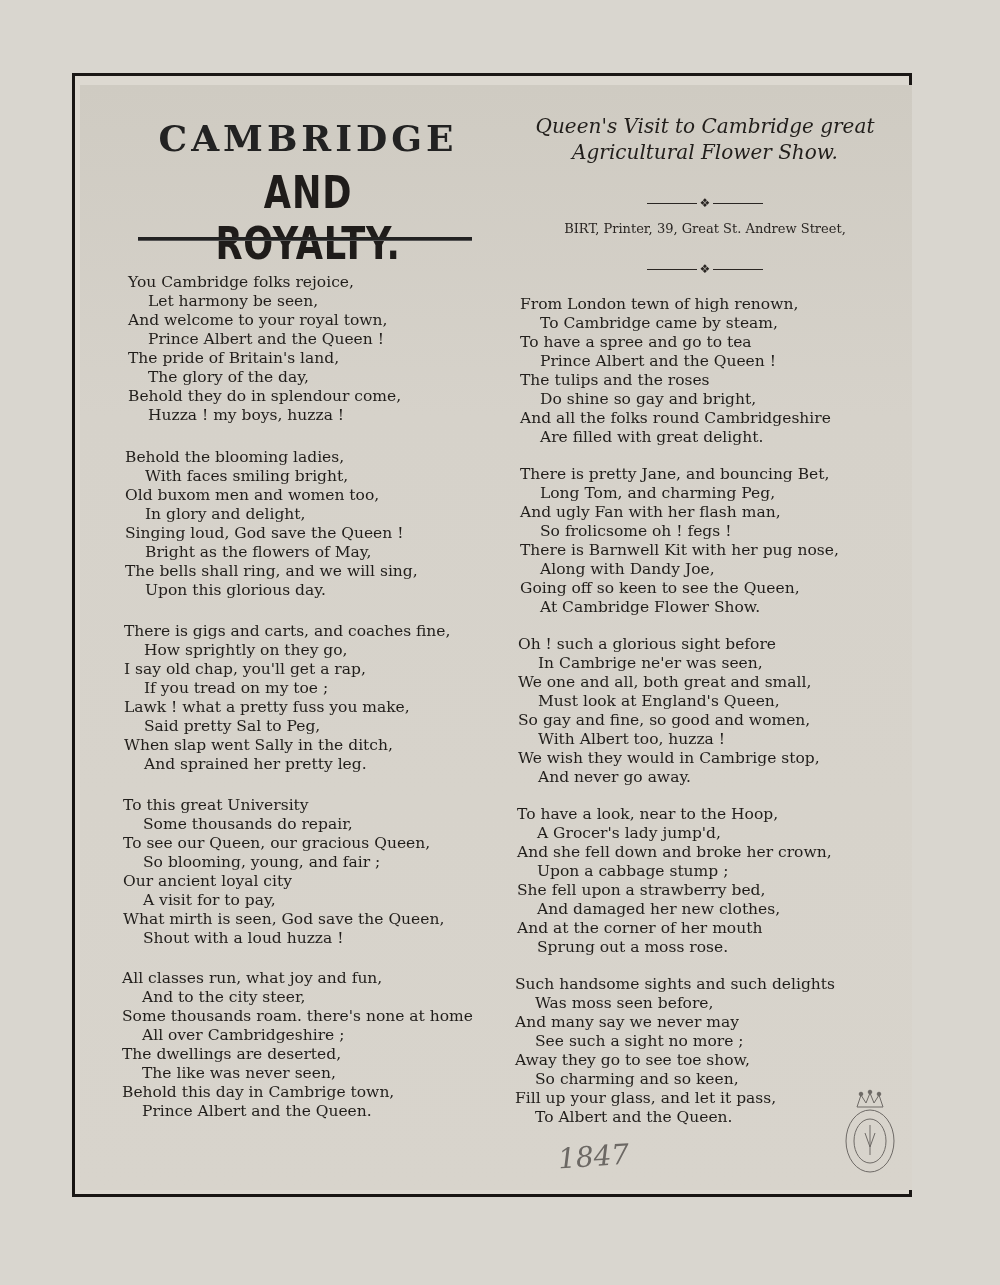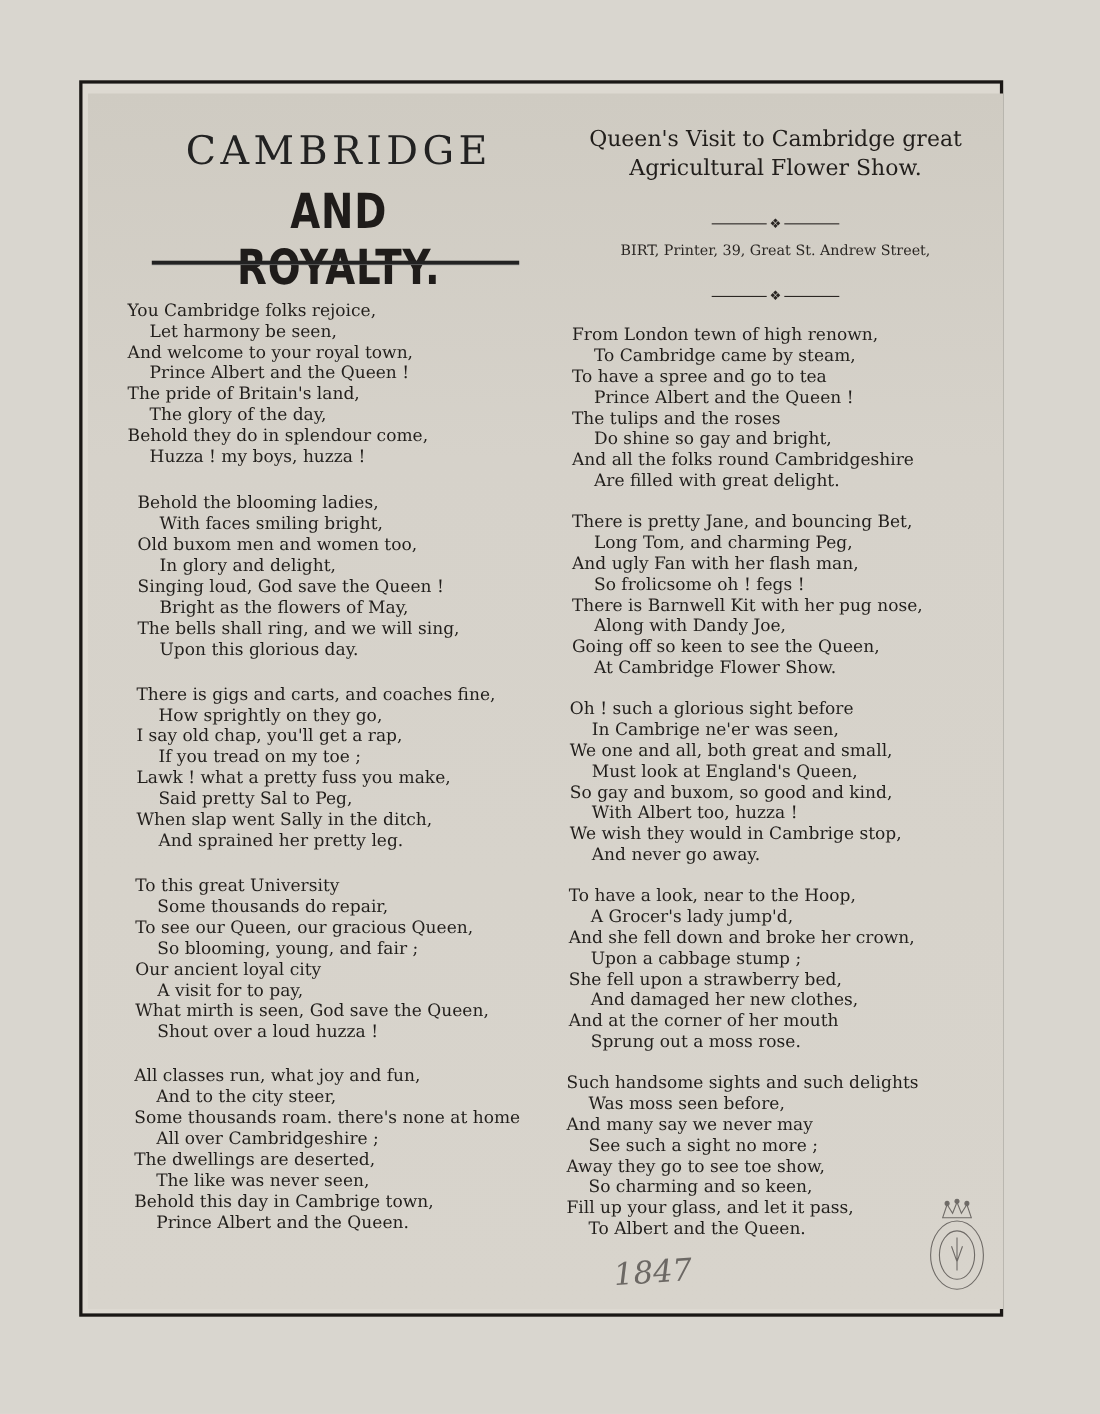--- a/index.html
+++ b/index.html
@@ -18,40 +18,40 @@
     }
     .sheet {
       position: absolute; left: 5px; top: 9px;
       width: 832px; height: 1105px;
       background: linear-gradient(180deg, #cfcbc2 0%, #d6d2ca 30%, #d8d4cc 100%);
     }
 
     .title-main {
       position: absolute; left: 58px; top: 32px;
       width: 340px; text-align: center;
-      font-family: "DejaVu Serif", serif; font-weight: normal;
+      font-family: "DejaVu Serif", serif; font-weight: bold;
       font-size: 36px; letter-spacing: 4px; color: #222;
     }
     .title-sub {
       position: absolute; left: 58px; top: 82px;
       width: 340px; text-align: center;
       font-family: "DejaVu Sans", sans-serif; font-weight: bold;
       font-size: 44px; letter-spacing: 1px; color: #1f1c1a;
       transform: scaleX(0.8);
     }
     .rule {
       position: absolute; left: 58px; top: 152px;
       width: 334px; height: 0;
       border-top: 3px solid #222; border-bottom: 1px solid #555;
     }
 
     .heading-right {
       position: absolute; left: 440px; top: 28px;
       width: 370px; text-align: center;
-      font-size: 20px; line-height: 26px; color: #211e1b;
+      font-style: italic; font-size: 20px; line-height: 26px; color: #211e1b;
     }
     .ornament {
       position: absolute; width: 130px; text-align: center;
       font-size: 11px; color: #2a2623;
     }
     .ornament .line { display: inline-block; width: 50px; border-top: 1.5px solid #2a2623; vertical-align: middle; }
     .ornament .diamond { display: inline-block; margin: 0 3px; font-size: 12px; vertical-align: middle; }
     .printer {
       position: absolute; left: 440px; top: 136px;
       width: 370px; text-align: center;
@@ -92,21 +92,21 @@
     </div>
 
     <div class="printer">
       <div>BIRT, Printer, 39, Great St. Andrew Street,</div>
     </div>
 
     <div class="ornament" style="left:560px; top:177px;">
       <span class="line"></span><span class="diamond">❖</span><span class="line"></span>
     </div>
 
-    <div class="verse" style="left:36px; top:188px;">
+    <div class="verse" style="left:48px; top:188px;">
       <div class="l">You Cambridge folks rejoice,</div>
       <div class="l in">Let harmony be seen,</div>
       <div class="l">And welcome to your royal town,</div>
       <div class="l in">Prince Albert and the Queen !</div>
       <div class="l">The pride of Britain's land,</div>
       <div class="l in">The glory of the day,</div>
       <div class="l">Behold they do in splendour come,</div>
       <div class="l in">Huzza ! my boys, huzza !</div>
     </div>
 
@@ -133,21 +133,21 @@
     </div>
 
     <div class="verse" style="left:43px; top:711px;">
       <div class="l">To this great University</div>
       <div class="l in">Some thousands do repair,</div>
       <div class="l">To see our Queen, our gracious Queen,</div>
       <div class="l in">So blooming, young, and fair ;</div>
       <div class="l">Our ancient loyal city</div>
       <div class="l in">A visit for to pay,</div>
       <div class="l">What mirth is seen, God save the Queen,</div>
-      <div class="l in">Shout over a loud huzza !</div>
+      <div class="l in">Shout with a loud huzza !</div>
     </div>
 
     <div class="verse" style="left:42px; top:884px;">
       <div class="l">All classes run, what joy and fun,</div>
       <div class="l in">And to the city steer,</div>
       <div class="l">Some thousands roam. there's none at home</div>
       <div class="l in">All over Cambridgeshire ;</div>
       <div class="l">The dwellings are deserted,</div>
       <div class="l in">The like was never seen,</div>
       <div class="l">Behold this day in Cambrige town,</div>
@@ -174,21 +174,21 @@
       <div class="l in">Along with Dandy Joe,</div>
       <div class="l">Going off so keen to see the Queen,</div>
       <div class="l in">At Cambridge Flower Show.</div>
     </div>
 
     <div class="verse" style="left:438px; top:550px;">
       <div class="l">Oh ! such a glorious sight before</div>
       <div class="l in">In Cambrige ne'er was seen,</div>
       <div class="l">We one and all, both great and small,</div>
       <div class="l in">Must look at England's Queen,</div>
-      <div class="l">So gay and buxom, so good and kind,</div>
+      <div class="l">So gay and fine, so good and women,</div>
       <div class="l in">With Albert too, huzza !</div>
       <div class="l">We wish they would in Cambrige stop,</div>
       <div class="l in">And never go away.</div>
     </div>
 
     <div class="verse" style="left:437px; top:720px;">
       <div class="l">To have a look, near to the Hoop,</div>
       <div class="l in">A Grocer's lady jump'd,</div>
       <div class="l">And she fell down and broke her crown,</div>
       <div class="l in">Upon a cabbage stump ;</div>

